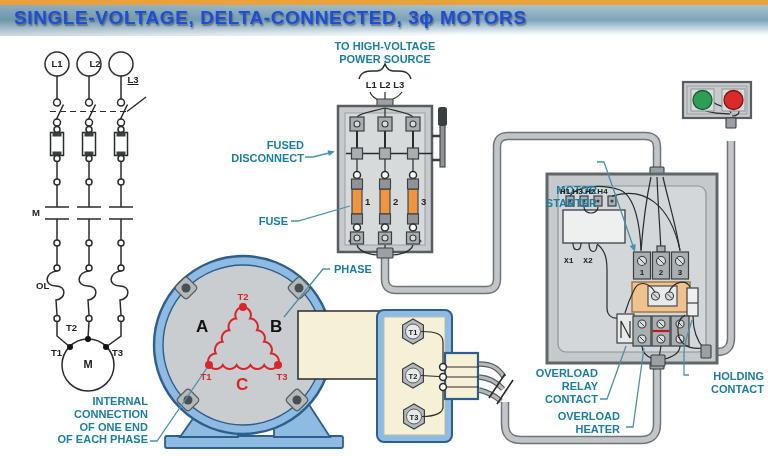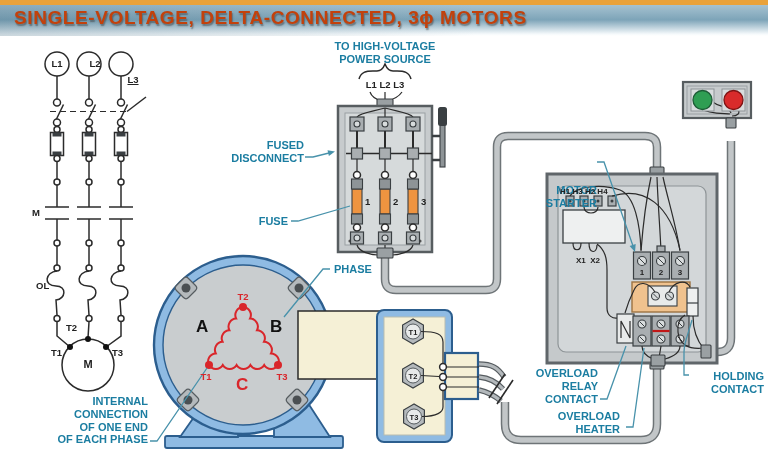--- a/index.html
+++ b/index.html
@@ -2,21 +2,21 @@
 <html><head>
 <meta charset="utf-8">
 <style>
   html,body{margin:0;padding:0;background:#fff;}
   .stage{position:relative;width:768px;height:456px;overflow:hidden;background:#fff;
          font-family:"Liberation Sans", sans-serif;}
   .banner{position:absolute;left:0;top:0;width:768px;height:36px;
           background:linear-gradient(90deg, rgba(74,114,136,.28), rgba(74,114,136,0) 62%),
                      linear-gradient(180deg,#a6c2d1 0%,#7da4b8 48%,#f6fafc 94%,#fff 100%);
           border-top:5px solid #e9a23b;box-sizing:border-box;}
-  .title{position:absolute;left:14px;top:7px;font-size:19px;font-weight:700;color:#c2410c;
+  .title{position:absolute;left:14px;top:7px;font-size:19px;font-weight:700;color:#1d4ed8;
          letter-spacing:.6px;text-shadow:1px 1.5px 1.5px rgba(60,60,60,.55);}
   .lbl{position:absolute;color:#1b7da1;font-weight:700;font-size:11px;line-height:12.8px;white-space:pre-line;}
   .r{text-align:right;} .c{text-align:center;}
   .dark{color:#222;}
   .small{font-size:9.5px;line-height:10px;}
   .tiny{font-size:8px;line-height:9px;font-weight:700;color:#222;}
   .phlab{position:absolute;font-weight:800;font-size:17px;color:#111;}
   .red{color:#d9262b;}
   svg{position:absolute;left:0;top:0;}
   .wt{fill:#fff;stroke:#2b2b2b;stroke-width:1.5;}
@@ -434,21 +434,21 @@
   <div class="lbl red c" style="left:192px;top:371px;width:28px;font-size:9.5px;">T1</div>
   <div class="lbl red c" style="left:268px;top:371px;width:28px;font-size:9.5px;">T3</div>
 
   <div class="lbl dark c" style="left:404px;top:327px;width:18px;font-size:7.5px;font-weight:700;">T1</div>
   <div class="lbl dark c" style="left:404px;top:371px;width:18px;font-size:7.5px;font-weight:700;">T2</div>
   <div class="lbl dark c" style="left:405px;top:412px;width:18px;font-size:7.5px;font-weight:700;">T3</div>
 
   <div class="lbl r" style="left:520px;top:139px;width:77px;margin-top:45px;">MOTOR
 STARTER</div>
   <div class="tiny" style="position:absolute;left:560px;top:187px;width:64px;">H1 H3 H2 H4</div>
-  <div class="tiny" style="position:absolute;left:576px;top:256px;width:40px;white-space:pre;">X1  X2</div>
+  <div class="tiny" style="position:absolute;left:564px;top:256px;width:40px;white-space:pre;font-family:Liberation Mono, monospace;">X1  X2</div>
   <div class="tiny c" style="position:absolute;left:637px;top:268px;width:10px;">1</div>
   <div class="tiny c" style="position:absolute;left:656px;top:268px;width:10px;">2</div>
   <div class="tiny c" style="position:absolute;left:675px;top:268px;width:10px;">3</div>
   <div class="lbl r" style="left:498px;top:367px;width:100px;">OVERLOAD
 RELAY
 CONTACT</div>
   <div class="lbl r" style="left:520px;top:410px;width:100px;">OVERLOAD
 HEATER</div>
   <div class="lbl" style="left:692px;top:370px;width:72px;text-align:right;">HOLDING
 CONTACT</div>

